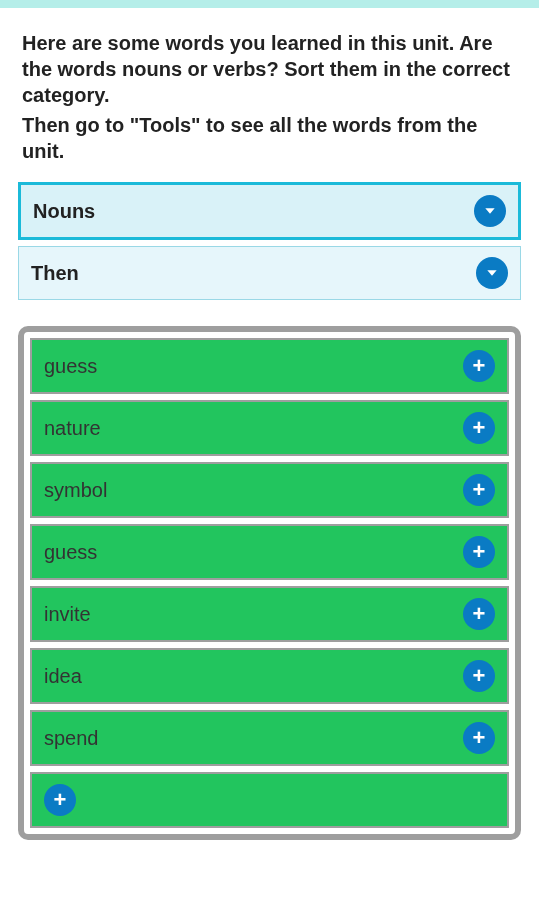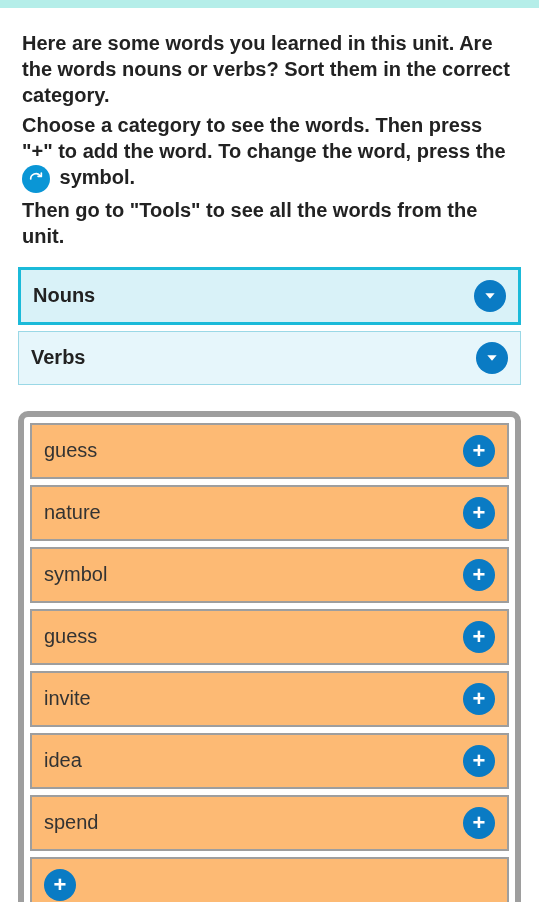--- a/index.html
+++ b/index.html
@@ -75,21 +75,21 @@
     border-radius: 10px;
     margin: 8px 18px 0 18px;
     padding: 6px 6px 0 6px;
     background: #fff;
   }
   .word-item {
     display: flex;
     align-items: center;
     justify-content: space-between;
     border: 2px solid #9e9e9e;
-    background: #fdba74;
+    background: #22c55e;
     padding: 10px 12px;
     margin-bottom: 6px;
   }
   .word-label {
     font-size: 20px;
     color: #333;
   }
   .add-icon {
     width: 32px;
     height: 32px;
@@ -106,43 +106,34 @@
 </style>
 </head>
 <body>
 
 <div class="top-bar"></div>
 
 <div class="content">
 
   <div class="instructions">
     <p>Here are some words you learned in this unit. Are the words nouns or verbs? Sort them in the correct category.</p>
-    <p>
-      <span>Choose a category to see the words. Then press "+" to add the word. To change the word, press the </span>
-      <span class="refresh-icon">
-        <svg width="16" height="16" viewBox="0 0 24 24" fill="none">
-          <path d="M4 12a8 8 0 0 1 14-5.3L20 8" stroke="#fff" stroke-width="2.5" fill="none" stroke-linecap="round"></path>
-          <path d="M20 3v5h-5" stroke="#fff" stroke-width="2.5" fill="none" stroke-linecap="round" stroke-linejoin="round"></path>
-        </svg>
-      </span><span> symbol.</span>
-    </p>
     <p>Then go to "Tools" to see all the words from the unit.</p>
   </div>
 
   <div class="categories">
     <div class="category selected">
       <span class="category-label">Nouns</span>
       <span class="dropdown-icon">
         <svg width="16" height="16" viewBox="0 0 24 24">
             <path d="M5 8l7 8 7-8z" fill="#fff"></path>
           </svg>
       </span>
     </div>
     <div class="category">
-      <span class="category-label">Verbs</span>
+      <span class="category-label">Then</span>
       <span class="dropdown-icon">
         <svg width="16" height="16" viewBox="0 0 24 24">
             <path d="M5 8l7 8 7-8z" fill="#fff"></path>
           </svg>
       </span>
     </div>
   </div>
 
 </div>
 

